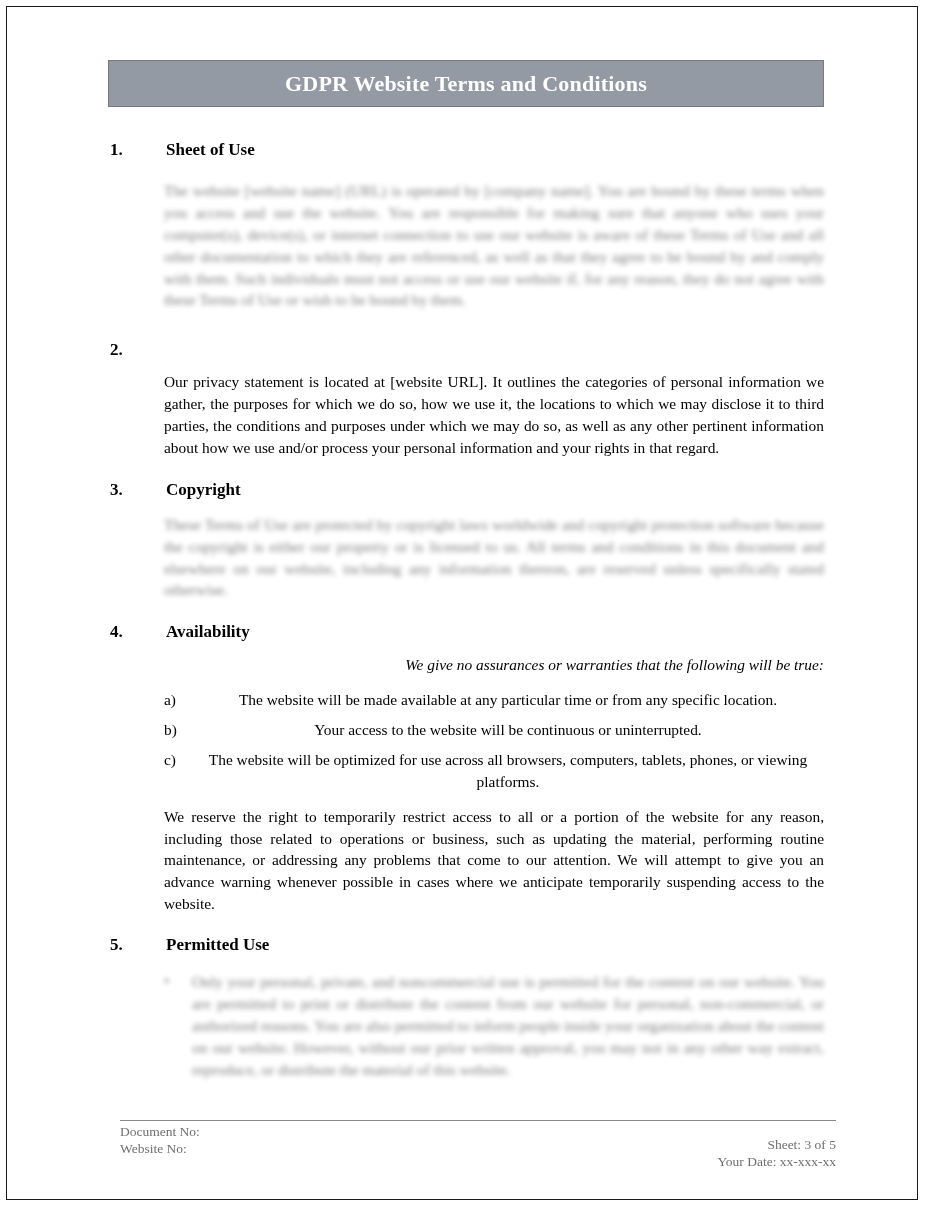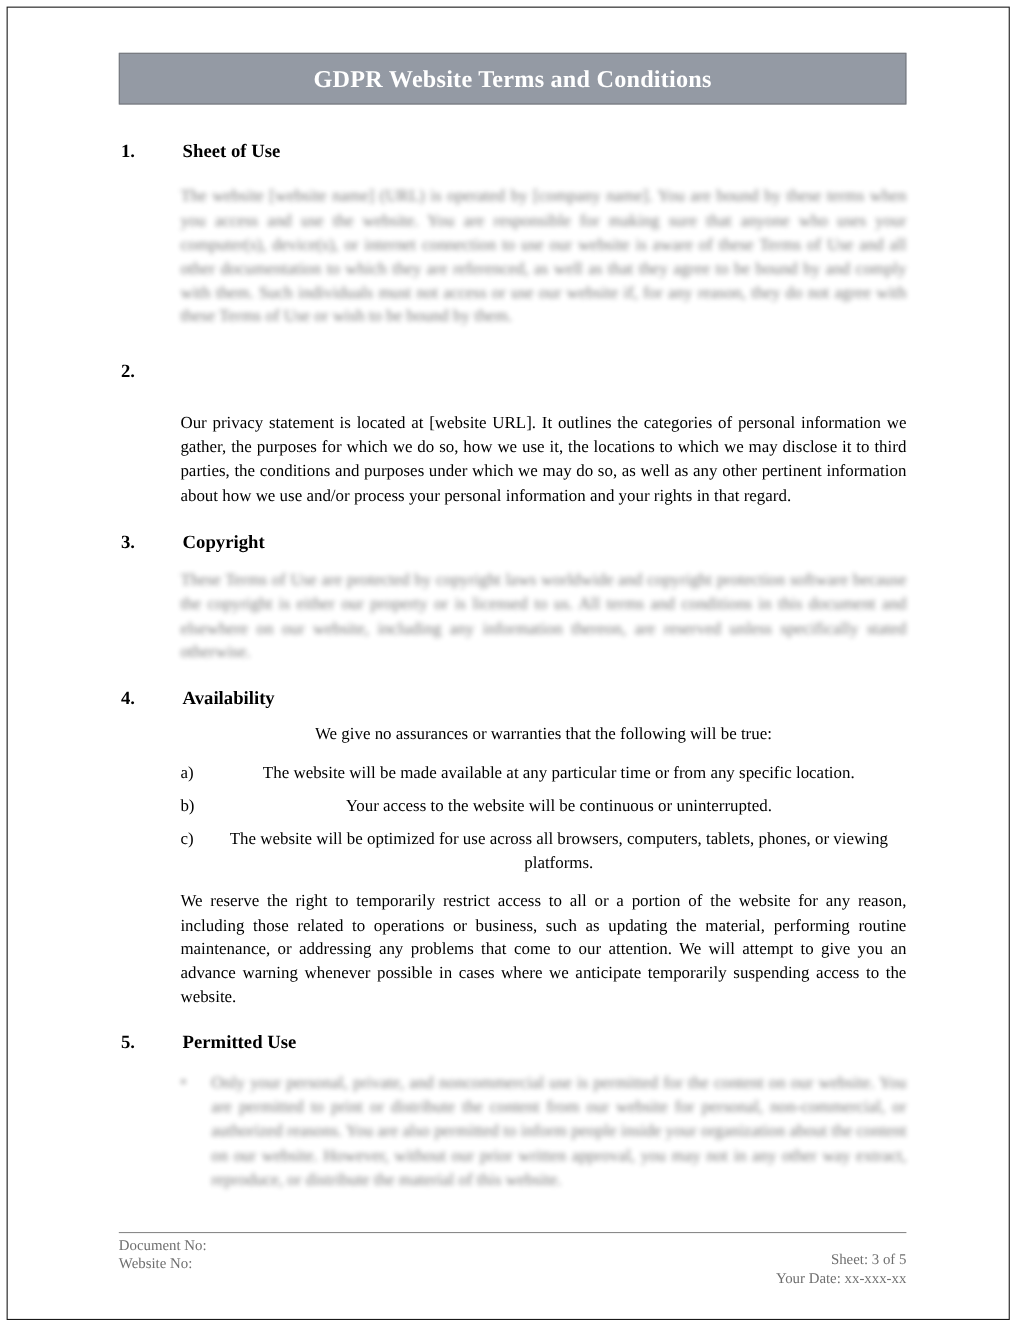--- a/index.html
+++ b/index.html
@@ -25,21 +25,21 @@
     top: 6px;
     width: 912px;
     height: 1194px;
     border: 1.5px solid #1a1a1a;
     box-sizing: border-box;
     pointer-events: none;
   }
   .content {
     position: absolute;
     left: 108px;
-    top: 48px;
+    top: 60px;
     width: 716px;
   }
 
   
   .title-banner {
     background: #949aa4;
     border: 1px solid #76797f;
     box-sizing: border-box;
     height: 47px;
     display: flex;
@@ -78,21 +78,22 @@
     margin-left: 56px;
     width: 660px;
   }
   p.para {
     font-size: 15.4px;
     line-height: 1.42;
     text-align: justify;
     margin: 0;
   }
   p.para.left {
-    text-align: center;
+    text-align: right;
+    font-style: italic;
   }
 
   
   .obscured {
     filter: blur(2.6px);
     opacity: 0.62;
     color: #2b2b2b;
     user-select: none;
   }
 
@@ -126,21 +127,21 @@
     line-height: 1.42;
   }
   .bullet-text {
     flex: 1 1 auto;
     text-align: justify;
   }
 
   
   .footer {
     position: absolute;
-    left: 108px;
+    left: 120px;
     top: 1120px;
     width: 716px;
   }
   .footer-rule {
     border-top: 1px solid #8a8a8a;
     width: 100%;
     height: 0;
   }
   .footer-grid {
     display: flex;
@@ -187,21 +188,21 @@
       </div>
       <div class="body-block" style="margin-top:20px;">
         <p class="para obscured">The website [website name] (URL) is operated by [company name]. You are bound by these terms when you access and use the website. You are responsible for making sure that anyone who uses your computer(s), device(s), or internet connection to use our website is aware of these Terms of Use and all other documentation to which they are referenced, as well as that they agree to be bound by and comply with them. Such individuals must not access or use our website if, for any reason, they do not agree with these Terms of Use or wish to be bound by them.</p>
       </div>
     </div>
 
     <div class="section" style="margin-top:29px;">
       <div class="section-head">
         <span class="section-num">2.</span>
       </div>
-      <div class="body-block" style="margin-top:26px;">
+      <div class="body-block" style="margin-top:11px;">
         <p class="para">Our privacy statement is located at [website URL]. It outlines the categories of personal information we gather, the purposes for which we do so, how we use it, the locations to which we may disclose it to third parties, the conditions and purposes under which we may do so, as well as any other pertinent information about how we use and/or process your personal information and your rights in that regard.</p>
       </div>
     </div>
 
     <div class="section" style="margin-top:21px;">
       <div class="section-head">
         <span class="section-num">3.</span>
         <span class="section-title">Copyright</span>
       </div>
       <div class="body-block" style="margin-top:14px;">

